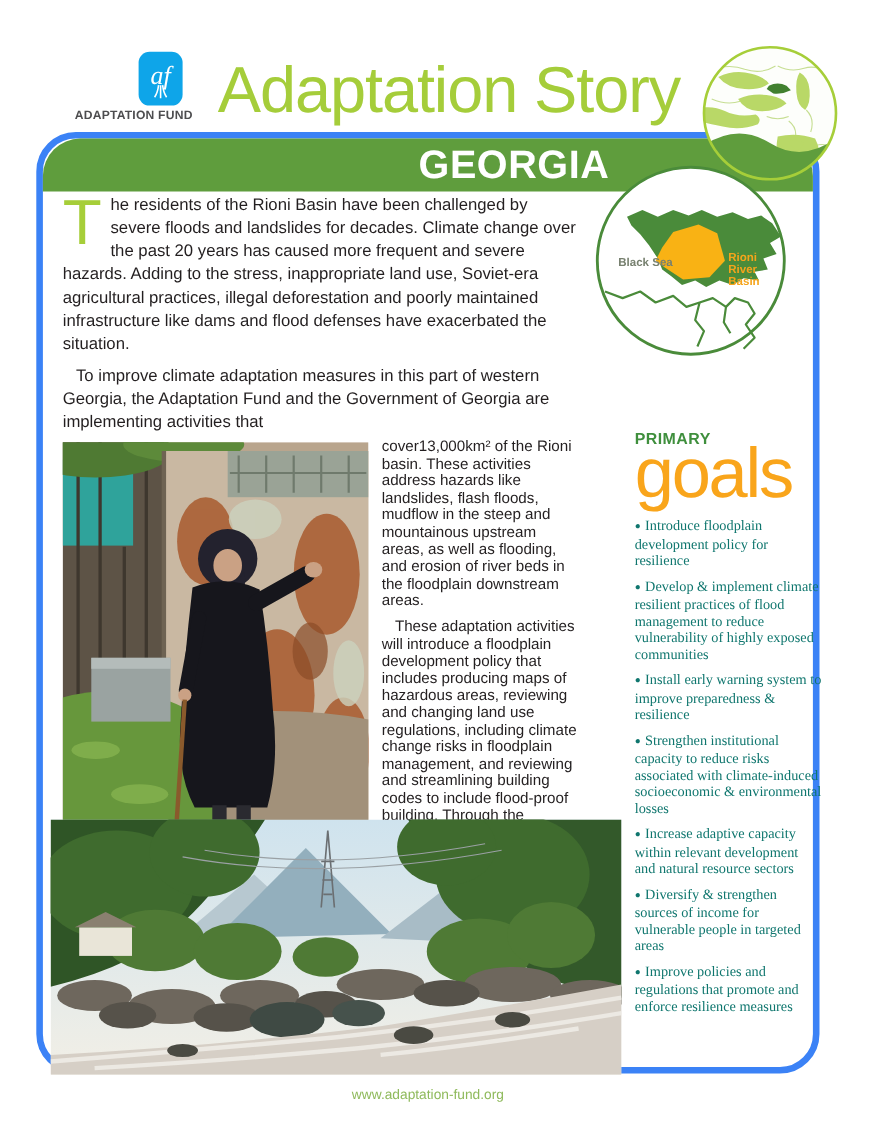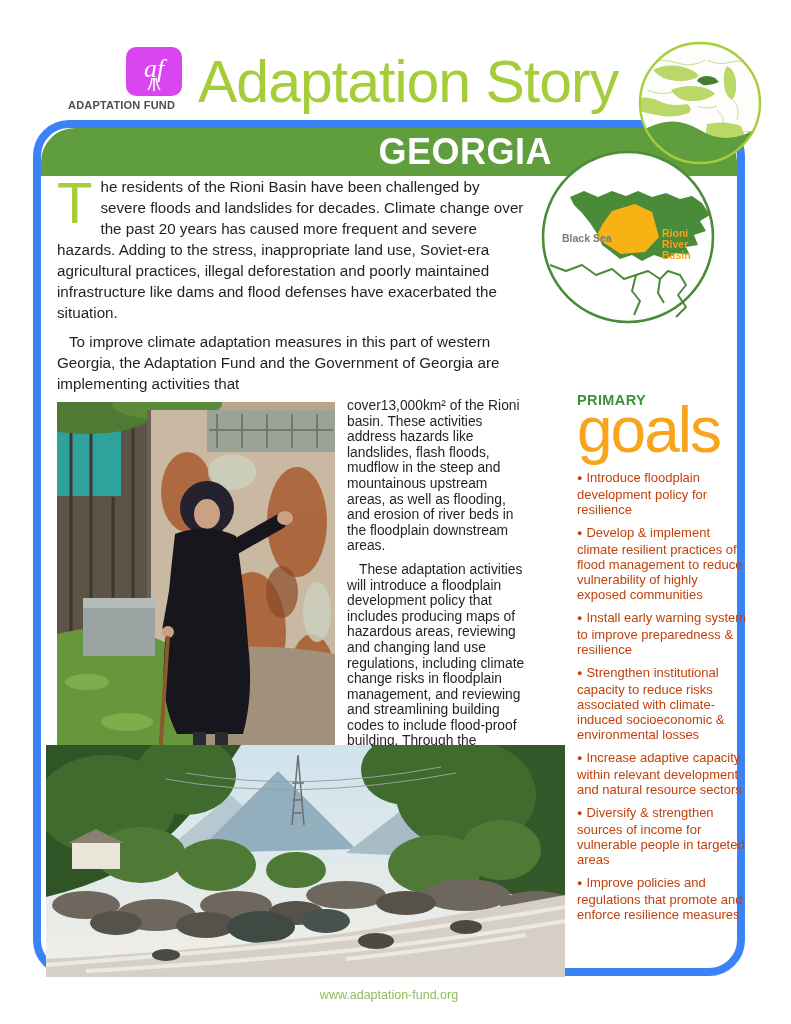--- a/index.html
+++ b/index.html
@@ -1,32 +1,32 @@
 <!DOCTYPE html>
 <html><head>
 <meta charset="utf-8">
 <style>
   html,body{margin:0;padding:0;background:#fff;}
   .page{position:relative;width:791px;height:1024px;background:#fff;overflow:hidden;
         font-family:"Liberation Sans",sans-serif;color:#231f20;}
 
   
-  .logo{position:absolute;left:126px;top:47px;width:56px;height:49px;background:#d946ef;
+  .logo{position:absolute;left:126px;top:47px;width:40px;height:49px;background:#0ea5e9;
         border-radius:10px;display:flex;align-items:center;justify-content:center;}
   .logo svg{display:block;}
   .org-name{position:absolute;left:68px;top:99px;font-size:11px;font-weight:bold;
             color:#4d4d4f;letter-spacing:.2px;}
   .main-title{position:absolute;left:198px;top:48px;font-size:59px;font-weight:400;
               color:#a5cd3a;letter-spacing:-1px;}
 
   .globe{position:absolute;left:637px;top:40px;width:126px;height:126px;z-index:6;}
 
   
   .frame{position:absolute;left:33px;top:120px;width:712px;height:856px;
-         border:8px solid #3b82f6;border-radius:36px;box-sizing:border-box;z-index:1;}
+         border:6px solid #3b82f6;border-radius:36px;box-sizing:border-box;z-index:1;}
   .banner{position:absolute;left:0;top:0;width:100%;height:48px;background:#5f9d3d;
           border-radius:34px 34px 0 0;}
   .banner-text{position:absolute;right:185px;top:0;line-height:48px;font-size:36px;
                font-weight:bold;color:#ffffff;letter-spacing:.5px;}
 
   .region-map{position:absolute;left:540px;top:149px;width:176px;height:176px;z-index:5;}
 
   
   .article{position:absolute;left:57px;top:176px;width:470px;z-index:2;}
   .article p{margin:0 0 8px 0;}
@@ -40,21 +40,21 @@
   .photo-wrap svg{display:block;}
   .photo-caption{font-size:11.5px;color:#5a5a5c;margin-top:5px;}
 
   
   .goals-col{position:absolute;left:577px;top:392px;width:170px;z-index:2;}
   .goals-kicker{font-size:14.5px;font-weight:bold;color:#3f8f3d;
                 letter-spacing:.4px;}
   .goals-word{font-size:64px;line-height:.8;color:#f9a51b;font-weight:300;
               letter-spacing:-2px;margin-top:-3px;}
   .goals-list{list-style:none;margin:14px 0 0 0;padding:0;}
-  .goals-list li{font-size:13px;line-height:15px;color:#c2410c;margin:0 0 8px 0;}
+  .goals-list li{font-size:13px;line-height:15px;color:#0f766e;margin:0 0 8px 0;font-family:Liberation Serif, serif;}
   .blt{font-size:9px;margin-right:4px;position:relative;top:-1px;}
 
   .big-photo{position:absolute;left:46px;top:745px;width:519px;height:232px;z-index:2;}
   .big-photo svg{display:block;}
 
   .footer{position:absolute;left:33px;top:988px;width:712px;text-align:center;
           font-size:12.5px;color:#8fba5c;z-index:2;}
 </style>
 </head>
 <body>

